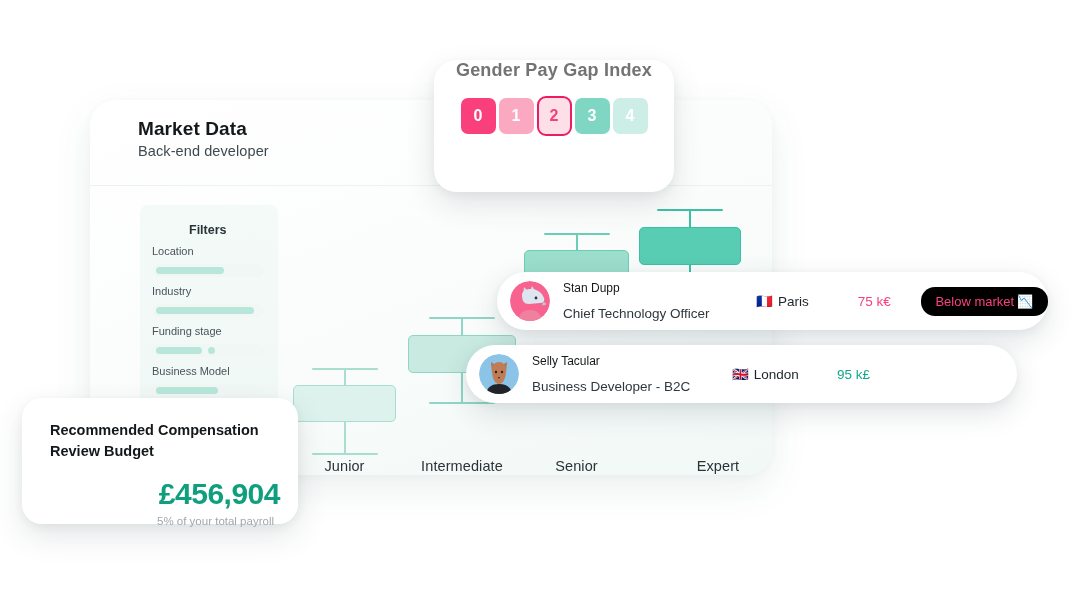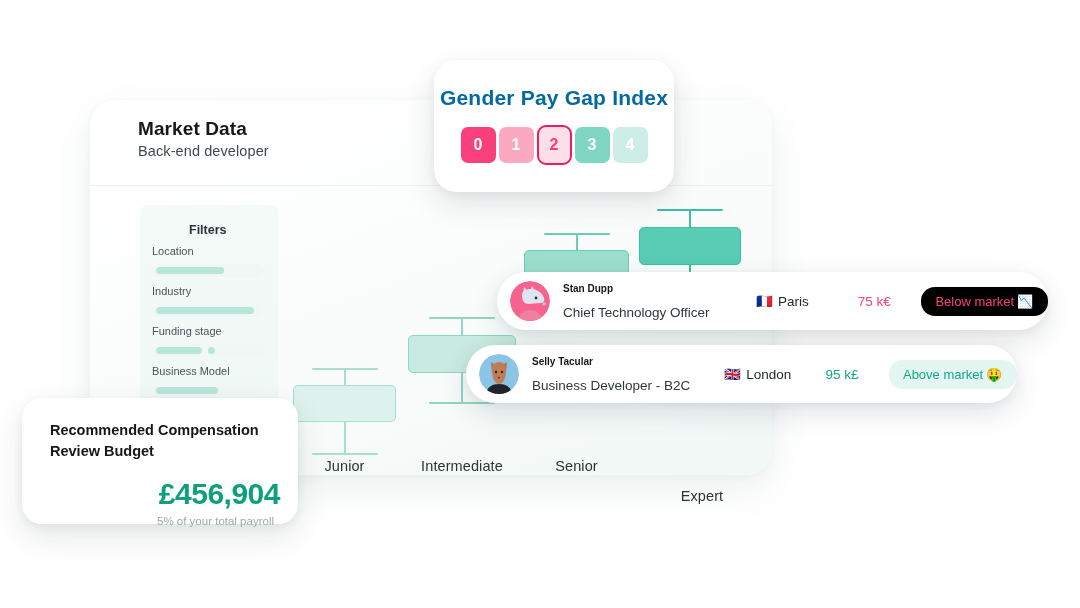--- a/index.html
+++ b/index.html
@@ -66,22 +66,22 @@
 
   
   .gpg-card {
     position: absolute; left: 434px; top: 60px;
     width: 240px; height: 132px;
     background: #fff; border-radius: 22px;
     box-shadow: 0 12px 30px rgba(45,60,70,.13), 0 3px 10px rgba(45,60,70,.06);
     text-align: center;
   }
   .gpg-title {
-    margin-top: 26px; font-size: 21px; font-weight: bold;
-    color: #0369a1; letter-spacing: .2px;
+    font-size: 18px; font-weight: bold;
+    color: #737373; letter-spacing: .2px;
   }
   .gpg-scale {
     margin-top: 17px; display: flex; justify-content: center; gap: 3px;
   }
   .gpg-box {
     width: 35px; height: 36px; border-radius: 7px;
     display: flex; align-items: center; justify-content: center;
     font-size: 16px; font-weight: bold; color: #fff;
   }
   .gpg-box.selected {
@@ -96,21 +96,21 @@
     display: flex; align-items: center;
   }
   #person-0 { left: 497px; top: 272px; width: 551px; height: 58px; }
   #person-1 { left: 466px; top: 345px; width: 551px; height: 58px; }
 
   .avatar {
     width: 40px; height: 40px; border-radius: 50%;
     margin-left: 13px; position: relative; overflow: hidden; flex: 0 0 40px;
   }
   .person-text { margin-left: 13px; width: 200px; }
-  .person-name { font-size: 10px; font-weight: bold; color: #14181b; }
+  .person-name { font-size: 12px; font-weight: normal; color: #14181b; }
   .person-role { font-size: 13.5px; color: #2f383e; margin-top: 11px; }
   .person-loc {
     font-size: 13.5px; color: #1d2528; width: 105px;
     display: flex; align-items: center; gap: 5px;
   }
   .person-sal { font-size: 13.5px; width: 66px; text-align: left; }
   .badge {
     font-size: 13px; border-radius: 14px; padding: 7px 14px;
     white-space: nowrap;
   }
@@ -186,21 +186,21 @@
       <div class="x-label" style="left: 392px; top: 458px; width: 140px;">Intermediate</div>
       <div class="whisker-v" style="left: 575.5px; top: 233px; height: 85px; background: rgb(108, 205, 182);"></div>
       <div class="whisker-h" style="left: 543.5px; top: 233px; width: 66px; background: rgb(108, 205, 182);"></div>
       <div class="whisker-h" style="left: 543.5px; top: 318px; width: 66px; background: rgb(108, 205, 182);"></div>
       <div class="box" style="left: 524px; top: 250px; width: 105px; height: 38px; background: rgb(155, 222, 204); border: 1.5px solid rgb(108, 205, 182);"></div>
       <div class="x-label" style="left: 506.5px; top: 458px; width: 140px;">Senior</div>
       <div class="whisker-v" style="left: 689px; top: 209px; height: 85px; background: rgb(60, 192, 163);"></div>
       <div class="whisker-h" style="left: 657px; top: 209px; width: 66px; background: rgb(60, 192, 163);"></div>
       <div class="whisker-h" style="left: 657px; top: 294px; width: 66px; background: rgb(60, 192, 163);"></div>
       <div class="box" style="left: 639px; top: 227px; width: 102px; height: 38px; background: rgb(88, 205, 179); border: 1.5px solid rgb(60, 192, 163);"></div>
-      <div class="x-label" style="left: 632px; top: 458px; width: 140px; margin-top: 30px;">Expert</div>
+      <div class="x-label" style="left: 648px; top: 458px; width: 140px;">Expert</div>
     </div>
 
   <div class="gpg-card">
     <div class="gpg-title">Gender Pay Gap Index</div>
     <div class="gpg-scale" id="gpg-scale">
         <div class="gpg-box" style="background: rgb(249, 64, 124); color: rgb(255, 255, 255);">0</div>
         <div class="gpg-box" style="background: rgb(251, 168, 193); color: rgb(255, 255, 255);">1</div>
         <div class="gpg-box selected" style="background: rgb(253, 223, 232); color: rgb(242, 64, 124);">2</div>
         <div class="gpg-box" style="background: rgb(126, 214, 195); color: rgb(255, 255, 255);">3</div>
         <div class="gpg-box" style="background: rgb(205, 238, 230); color: rgb(255, 255, 255);">4</div>
@@ -249,24 +249,20 @@
     </div>
     <div class="person-text">
       <div class="person-name">Selly Tacular</div>
       <div class="person-role">Business Developer - B2C</div>
     </div>
     <div class="person-loc">
       <span>🇬🇧</span>
       <span>London</span>
     </div>
     <div class="person-sal" style="color: rgb(18, 169, 138);">95 k£</div>
-    <div class="badge" style="background: rgb(227, 246, 241); color: rgb(18, 169, 138);">
-      <span>Above market</span>
-      <span>🤑</span>
-    </div>
   </div>
 
   <div class="budget-card">
     <div class="budget-title">Recommended Compensation Review Budget</div>
     <div class="budget-amount">£456,904</div>
     <div class="budget-note">5% of your total payroll</div>
   </div>
 
 </div>
 

